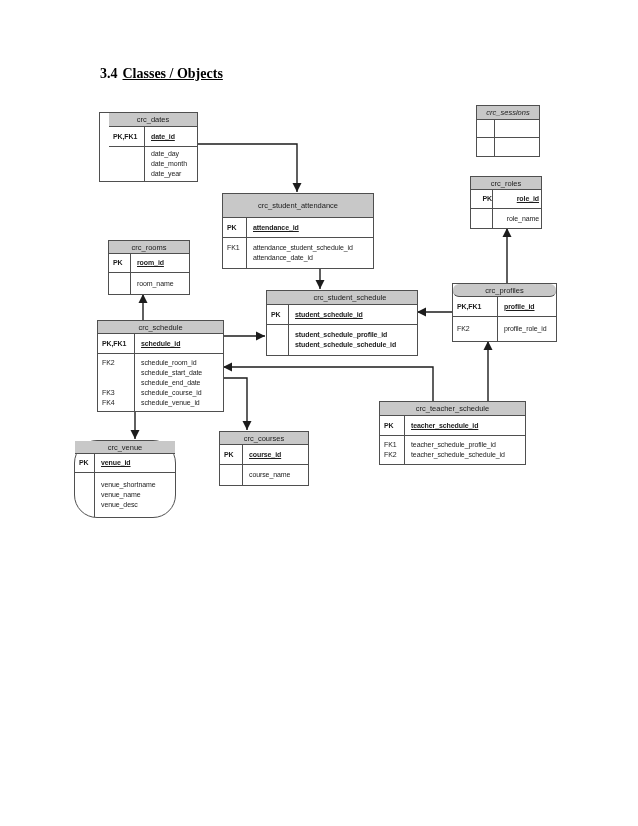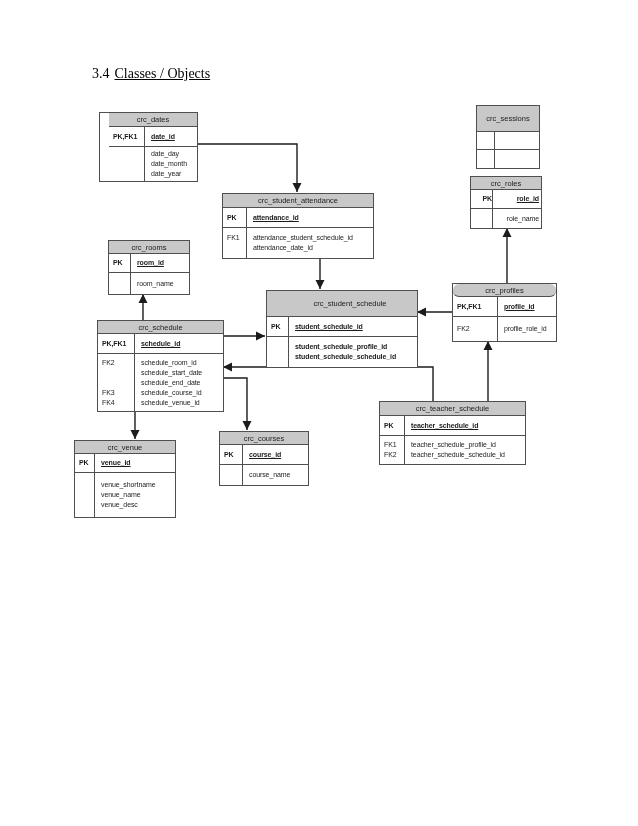--- a/index.html
+++ b/index.html
@@ -6,24 +6,24 @@
   .page {
     position: relative;
     width: 638px;
     height: 826px;
     background: var(--bg, #ffffff);
     font-family: "Liberation Sans", sans-serif;
     overflow: hidden;
   }
   .heading {
     position: absolute;
-    left: 92px;
+    left: 100px;
     top: 66px;
     font-family: "Liberation Serif", serif;
-    font-weight: normal;
+    font-weight: bold;
     font-size: 14px;
     color: #000000;
     white-space: nowrap;
   }
   .heading .num { margin-right: 5px; }
   .heading .underlined { text-decoration: underline; }
   .page-number {
     position: absolute;
     left: 0;
     right: 0;
@@ -156,21 +156,21 @@
         <div class="erd-row" style="min-height: 34px;">
           <div class="erd-key" style="width: 36px;"></div>
           <div class="erd-fields">
             <div class="ln">date_day</div>
             <div class="ln">date_month</div>
             <div class="ln">date_year</div>
           </div>
         </div>
       </div>
       <div class="erd-table" style="left: 476px; top: 105px; width: 62px;">
-        <div class="erd-header" style="height: 26px;">crc_sessions</div>
+        <div class="erd-header" style="height: 14px; font-style: italic;">crc_sessions</div>
         <div class="erd-row" style="min-height: 18px;">
           <div class="erd-key" style="width: 18px;"></div>
           <div class="erd-fields"></div>
         </div>
         <div class="erd-row" style="min-height: 18px;">
           <div class="erd-key" style="width: 18px;"></div>
           <div class="erd-fields"></div>
         </div>
       </div>
       <div class="erd-table" style="left: 470px; top: 176px; width: 70px; text-align: right;">
@@ -184,21 +184,21 @@
           </div>
         </div>
         <div class="erd-row" style="min-height: 19px;">
           <div class="erd-key" style="width: 22px;"></div>
           <div class="erd-fields">
             <div class="ln">role_name</div>
           </div>
         </div>
       </div>
       <div class="erd-table" style="left: 222px; top: 193px; width: 150px;">
-        <div class="erd-header" style="height: 14px;">crc_student_attendance</div>
+        <div class="erd-header" style="height: 24px;">crc_student_attendance</div>
         <div class="erd-row pk" style="min-height: 20px;">
           <div class="erd-key" style="width: 24px;">
             <div class="ln">PK</div>
           </div>
           <div class="erd-fields">
             <div class="ln">attendance_id</div>
           </div>
         </div>
         <div class="erd-row" style="min-height: 30px;">
           <div class="erd-key" style="width: 24px;">
@@ -241,21 +241,21 @@
         <div class="erd-row" style="min-height: 24px;">
           <div class="erd-key" style="width: 45px;">
             <div class="ln">FK2</div>
           </div>
           <div class="erd-fields">
             <div class="ln">profile_role_id</div>
           </div>
         </div>
       </div>
       <div class="erd-table" style="left: 266px; top: 290px; width: 150px;">
-        <div class="erd-header" style="height: 26px; padding-left: 16px;">crc_student_schedule</div>
+        <div class="erd-header" style="height: 14px; padding-left: 16px;">crc_student_schedule</div>
         <div class="erd-row pk" style="min-height: 20px;">
           <div class="erd-key" style="width: 22px;">
             <div class="ln">PK</div>
           </div>
           <div class="erd-fields">
             <div class="ln">student_schedule_id</div>
           </div>
         </div>
         <div class="erd-row bold" style="min-height: 30px;">
           <div class="erd-key" style="width: 22px;"></div>
@@ -306,21 +306,21 @@
           <div class="erd-key" style="width: 25px;">
             <div class="ln">FK1</div>
             <div class="ln">FK2</div>
           </div>
           <div class="erd-fields">
             <div class="ln">teacher_schedule_profile_id</div>
             <div class="ln">teacher_schedule_schedule_id</div>
           </div>
         </div>
       </div>
-      <div class="erd-table" style="left: 74px; top: 440px; width: 100px;">
+      <div class="erd-table" style="left: 74px; top: 440px; width: 100px; border-radius: 23px;">
         <div class="erd-header" style="height: 13px;">crc_venue</div>
         <div class="erd-row pk" style="min-height: 19px;">
           <div class="erd-key" style="width: 20px;">
             <div class="ln">PK</div>
           </div>
           <div class="erd-fields">
             <div class="ln">venue_id</div>
           </div>
         </div>
         <div class="erd-row" style="min-height: 44px;">

